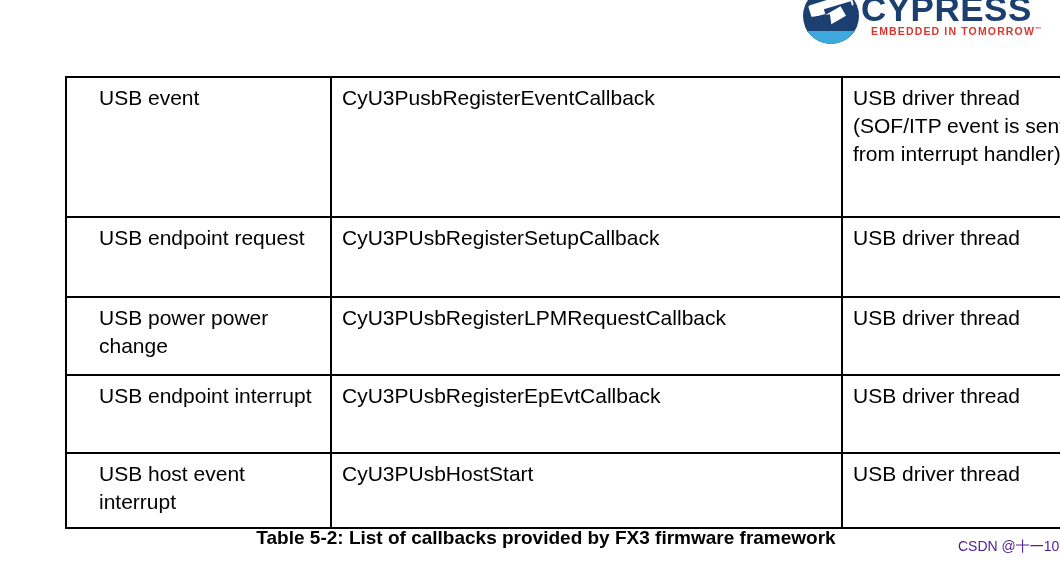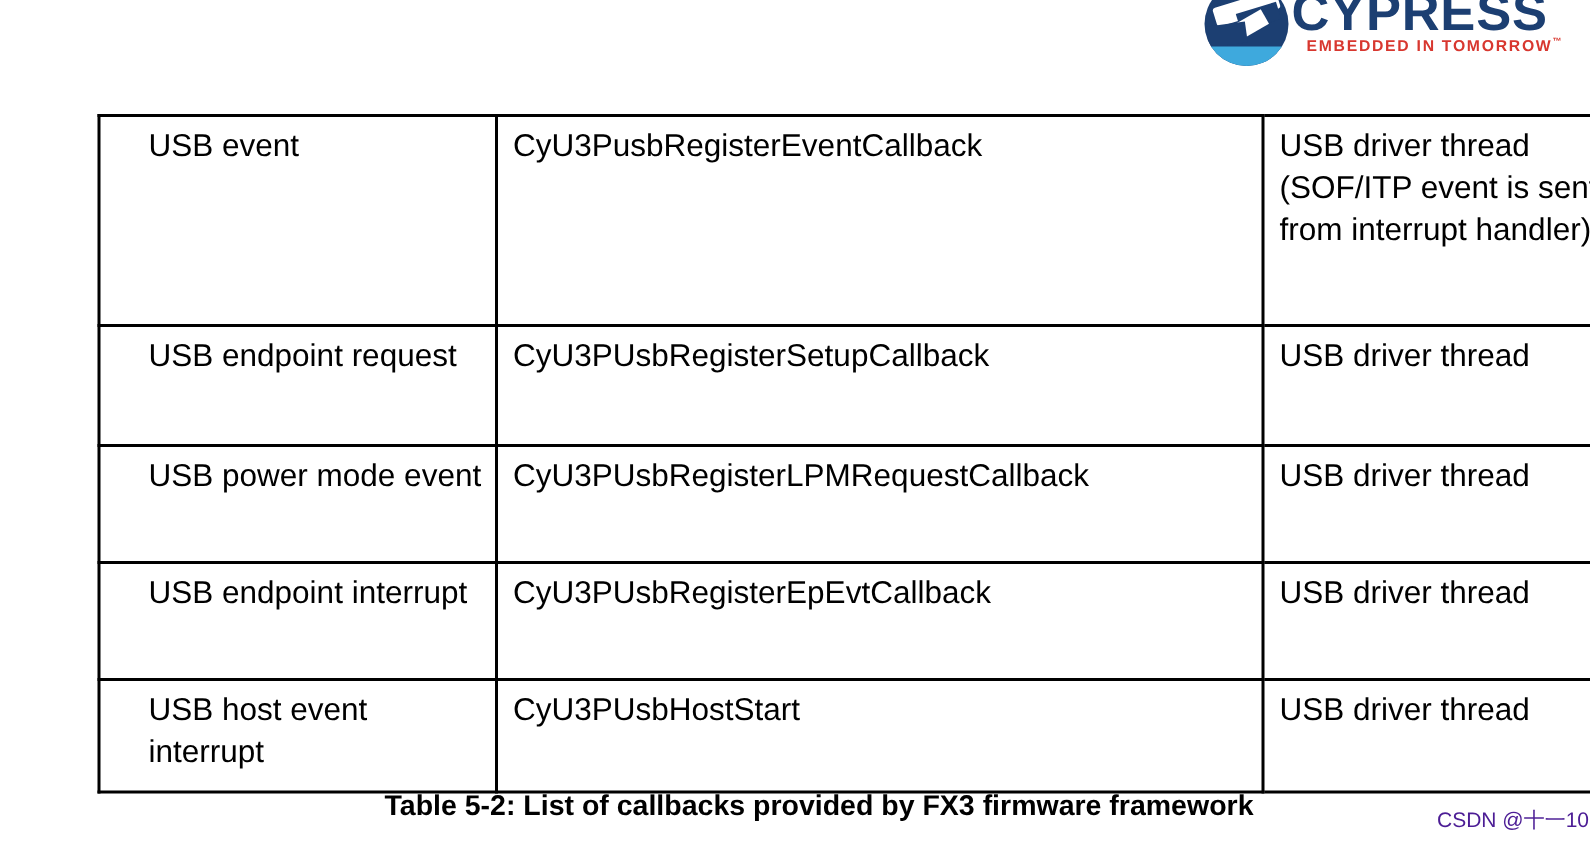--- a/index.html
+++ b/index.html
@@ -182,21 +182,21 @@
       <td class="col-event">USB event</td>
       <td class="col-api">CyU3PusbRegisterEventCallback</td>
       <td class="col-thread">USB driver thread (SOF/ITP event is sent from interrupt handler)</td>
     </tr>
     <tr class="row-1">
       <td class="col-event">USB endpoint request</td>
       <td class="col-api">CyU3PUsbRegisterSetupCallback</td>
       <td class="col-thread">USB driver thread</td>
     </tr>
     <tr class="row-2">
-      <td class="col-event">USB power mode event</td>
+      <td class="col-event">USB power power change</td>
       <td class="col-api">CyU3PUsbRegisterLPMRequestCallback</td>
       <td class="col-thread">USB driver thread</td>
     </tr>
     <tr class="row-3">
       <td class="col-event">USB endpoint interrupt</td>
       <td class="col-api">CyU3PUsbRegisterEpEvtCallback</td>
       <td class="col-thread">USB driver thread</td>
     </tr>
     <tr class="row-4">
       <td class="col-event">USB host event interrupt</td>

